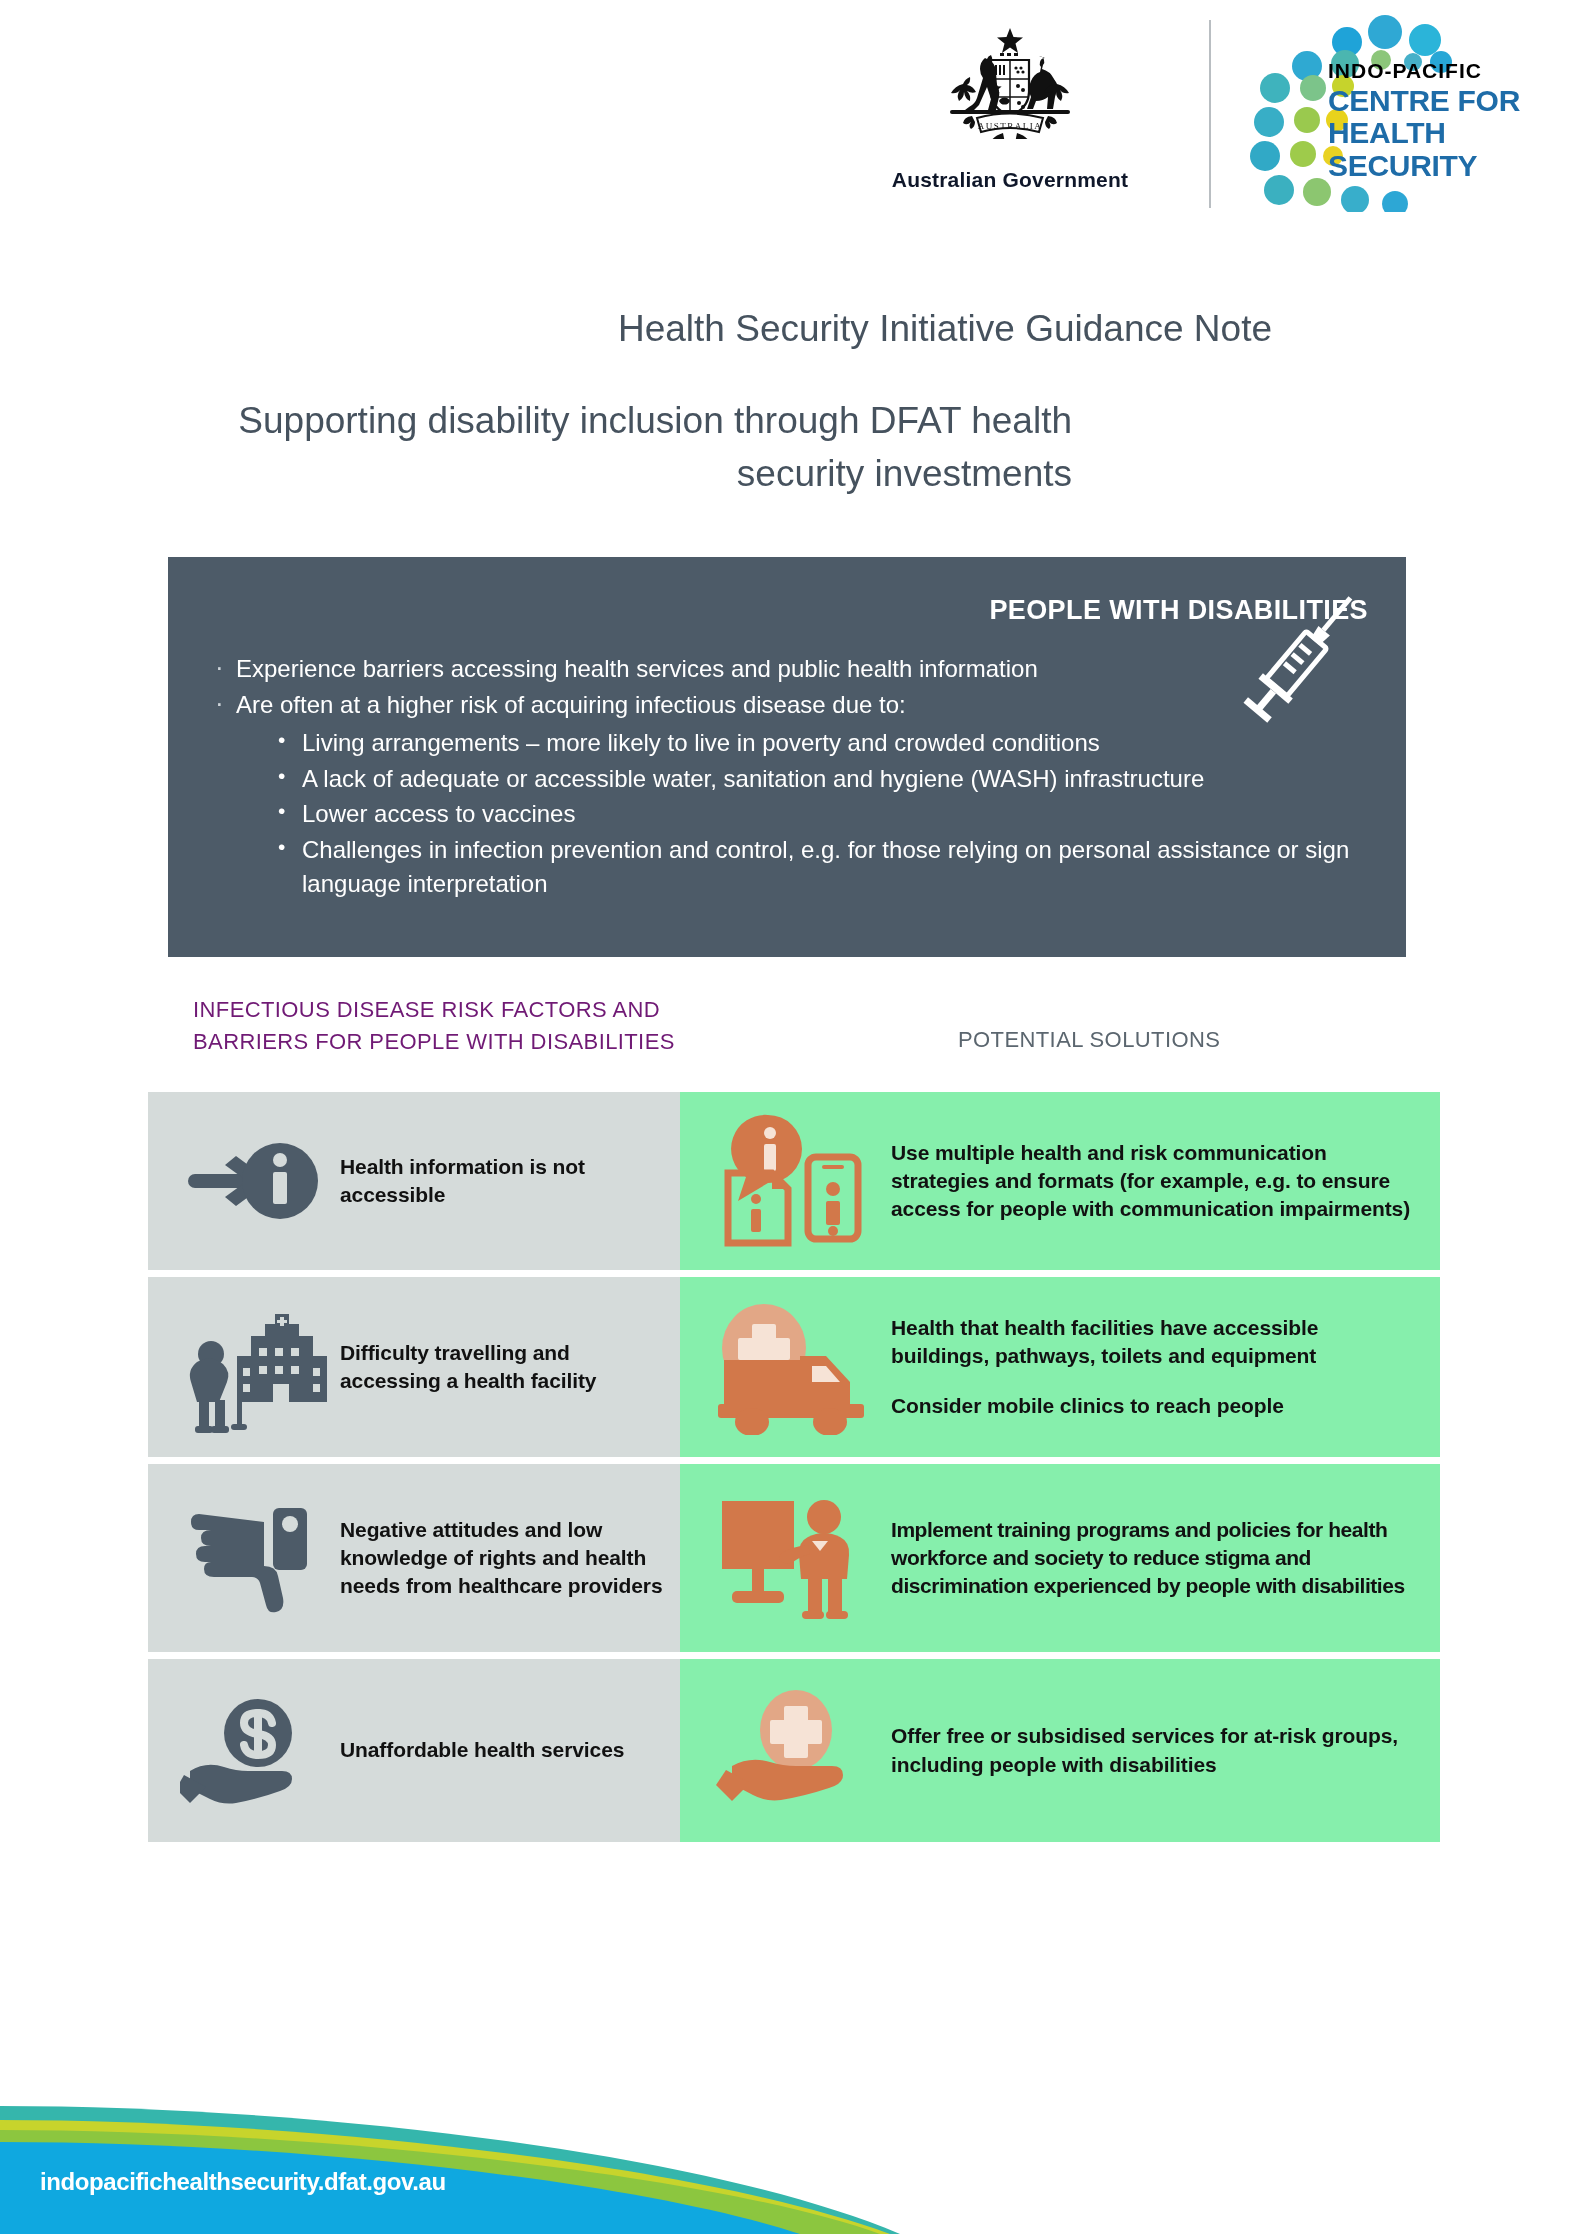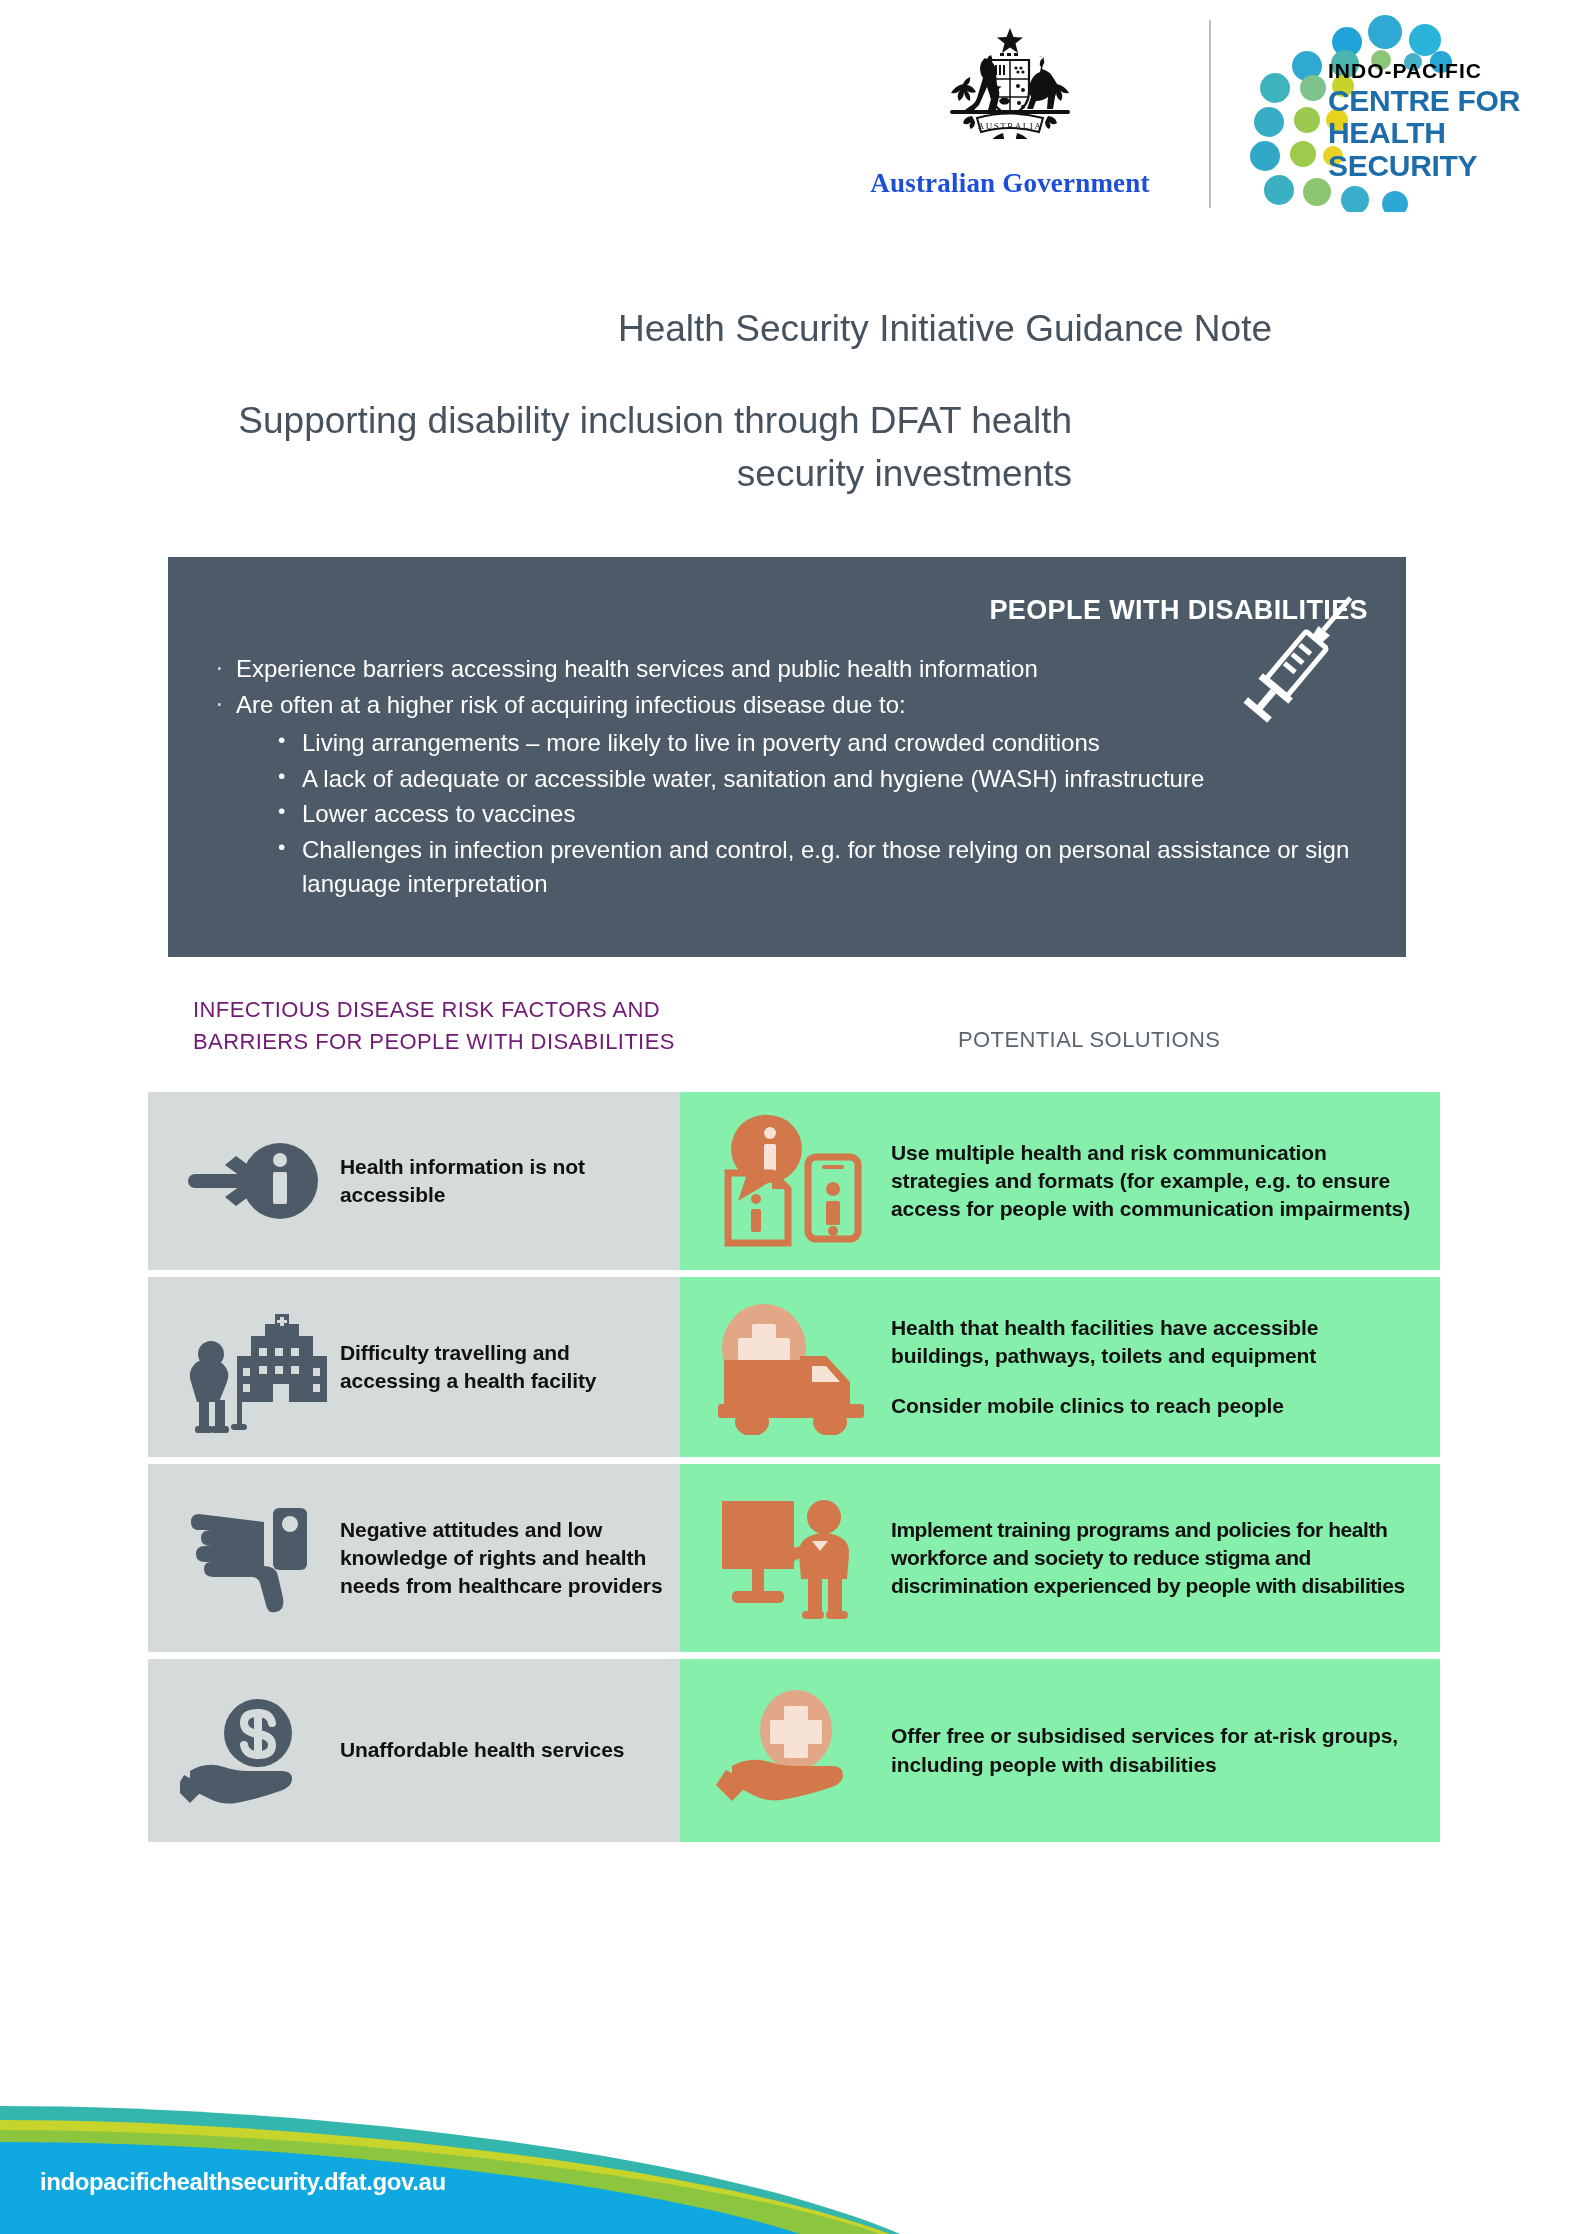--- a/index.html
+++ b/index.html
@@ -30,24 +30,24 @@
     top: 24px;
     width: 190px;
     height: 115px;
   }
   #aus-gov-text {
     position: absolute;
     left: 860px;
     top: 168px;
     width: 300px;
     text-align: center;
-    font-family: Liberation Serif, serif;
+    font-family: Liberation Sans, sans-serif;
     font-weight: bold;
-    font-size: 27px;
-    color: #1d4ed8;
+    font-size: 21px;
+    color: #0f172a;
     letter-spacing: 0.2px;
   }
   #header-divider {
     position: absolute;
     left: 1209px;
     top: 20px;
     width: 2px;
     height: 188px;
     background: #b9bec2;
   }

